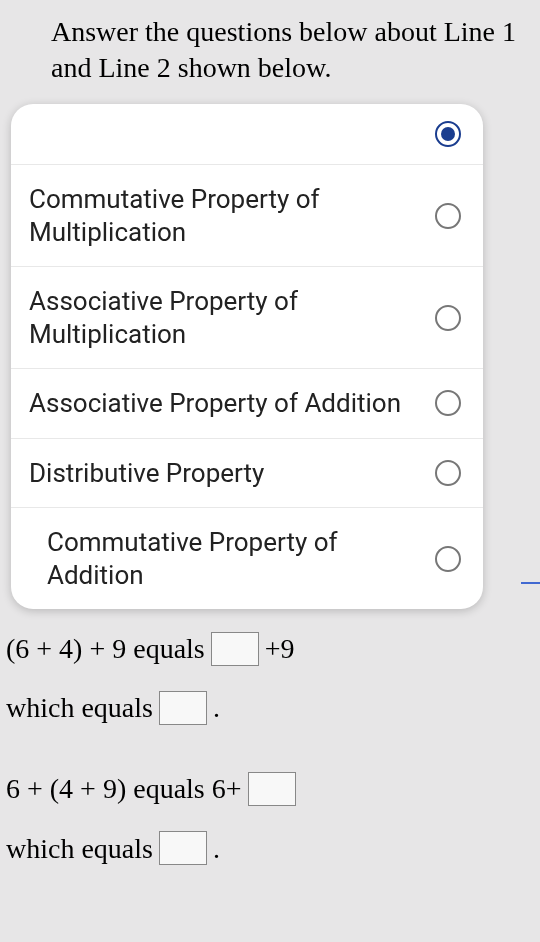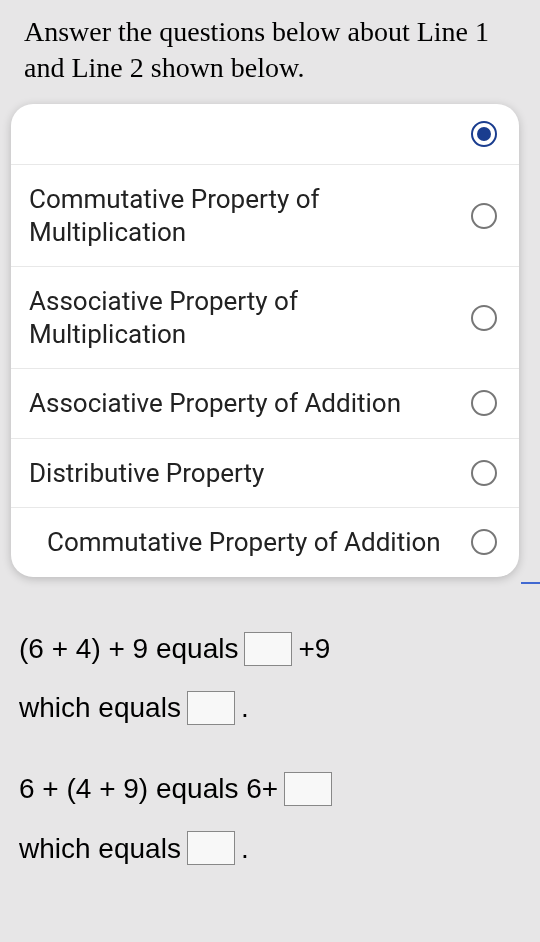--- a/index.html
+++ b/index.html
@@ -7,28 +7,29 @@
       width: 540px;
       height: 942px;
       background: #e7e6e7;
       font-family: Georgia, 'Times New Roman', serif;
       position: relative;
       overflow: hidden;
     }
     .question-text {
       font-size: 28px;
       color: #000;
-      padding: 14px 14px 0 24px;
+      padding: 14px 14px 0 14px;
       line-height: 1.3;
+      margin-left: 37px;
     }
     .dropdown-panel {
       position: absolute;
       top: 104px;
       left: 11px;
-      width: 508px;
+      width: 472px;
       background: #fff;
       border-radius: 22px;
       box-shadow: 0 2px 10px rgba(0,0,0,0.2);
       z-index: 10;
       overflow: hidden;
     }
     .dropdown-item {
       display: flex;
       align-items: center;
       justify-content: space-between;
@@ -70,23 +71,23 @@
       left: 50%;
       transform: translate(-50%, -50%);
       width: 14px;
       height: 14px;
       background: #1a3d8f;
       border-radius: 50%;
     }
     .math-section {
       position: absolute;
       top: 622px;
-      left: 19px;
+      left: 6px;
       width: 500px;
-      font-family: Liberation Sans, sans-serif;
+      font-family: Liberation Serif, serif;
       font-size: 28px;
       color: #000;
       line-height: 1.9;
     }
     .math-row {
       display: flex;
       align-items: center;
       flex-wrap: wrap;
       gap: 4px;
       margin-bottom: 6px;

